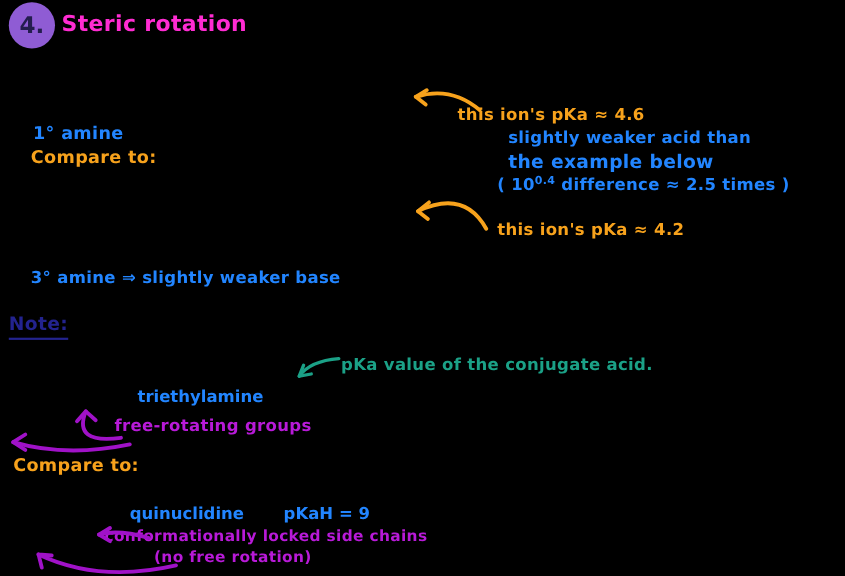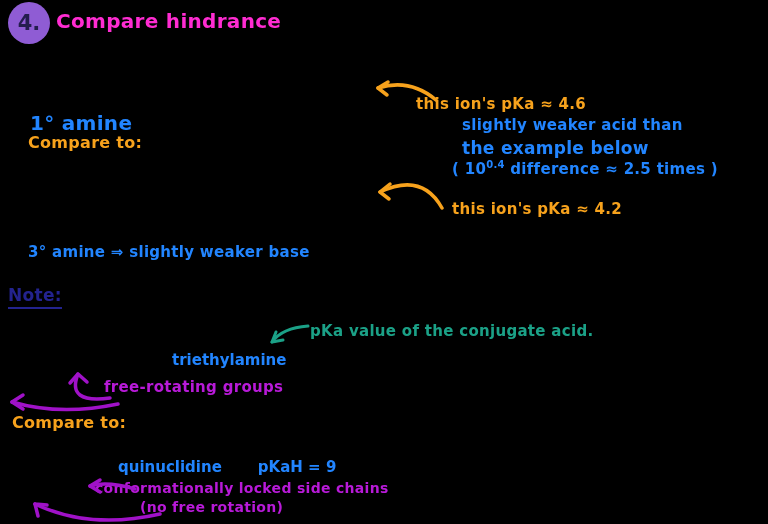--- a/index.html
+++ b/index.html
@@ -31,57 +31,57 @@
     width: 42px; height: 42px;
     border-radius: 50%;
     background: var(--circle_purple);
     color: #241d4e;
     display: flex; align-items: center; justify-content: center;
     font-size: 21px;
   }
   .page-title   { left: 56px;  top: 10px;  font-size: 20px; }
   .corner-label { left: 572px; top: 10px;  font-size: 18px; }
 
-  .amine1        { left: 30px;  top: 112px; font-size: 20px; }
+  .amine1        { left: 30px;  top: 112px; font-size: 16px; }
   .compare1      { left: 28px;  top: 134px; font-size: 16px; }
   .ion1          { left: 416px; top: 96px;  font-size: 15px; }
   .acid-line1    { left: 462px; top: 117px; font-size: 15px; }
   .acid-line2    { left: 462px; top: 139px; font-size: 17px; }
   .acid-line3    { left: 452px; top: 159px; font-size: 15px; }
   .acid-line3 sup { font-size: 10px; }
   .ion2          { left: 428px; top: 201px; font-size: 15px; margin-left: 24px; }
   .conclusion    { left: 28px;  top: 244px; font-size: 15px; }
 
   .note-label {
     left: 8px; top: 286px; font-size: 17px;
     border-bottom: 2.5px solid var(--navy);
     padding-bottom: 2px;
   }
   .pka-annotation { left: 310px; top: 323px; font-size: 15px; }
 
   .example-row { position: absolute; display: flex; white-space: nowrap; }
-  .ex1-row { left: 125px; top: 351px; font-size: 15px; gap: 16px; margin-left: 47px; }
+  .ex1-row { left: 125px; top: 351px; font-size: 15px; gap: 16px; }
   .ex1-note  { left: 104px; top: 379px; font-size: 15px; }
   .compare2  { left: 12px;  top: 414px; font-size: 16px; }
   .ex2-row { left: 118px; top: 458px; font-size: 15px; gap: 36px; }
   .ex2-note1 { left: 95px;  top: 481px; font-size: 14px; }
   .ex2-note2 { left: 140px; top: 500px; font-size: 14px; }
 
   .arrow-svg { position: absolute; }
   .arrow-svg path { fill: none; stroke-linecap: round; stroke-linejoin: round; }
 </style>
 </head>
 <body>
 
 <div class="canvas">
 
   <div class="num-circle">
     <span>4.</span>
   </div>
-  <div class="txt pink page-title">Compare hindrance</div>
+  <div class="txt pink page-title">Steric rotation</div>
 
   <div class="txt blue amine1">1° amine</div>
   <div class="txt orange compare1">Compare to:</div>
 
   <svg class="arrow-svg" style="left:372px; top:78px;" width="68" height="26" viewBox="0 0 68 26">
     <path d="M64 22 Q38 0 6 10" stroke="var(--orange)" stroke-width="3.5"></path>
     <path d="M6 10 L16 4 M6 10 L15 17" stroke="var(--orange)" stroke-width="3.5"></path>
   </svg>
 
   <div class="txt orange ion1">this ion's pKa ≈ 4.6</div>

